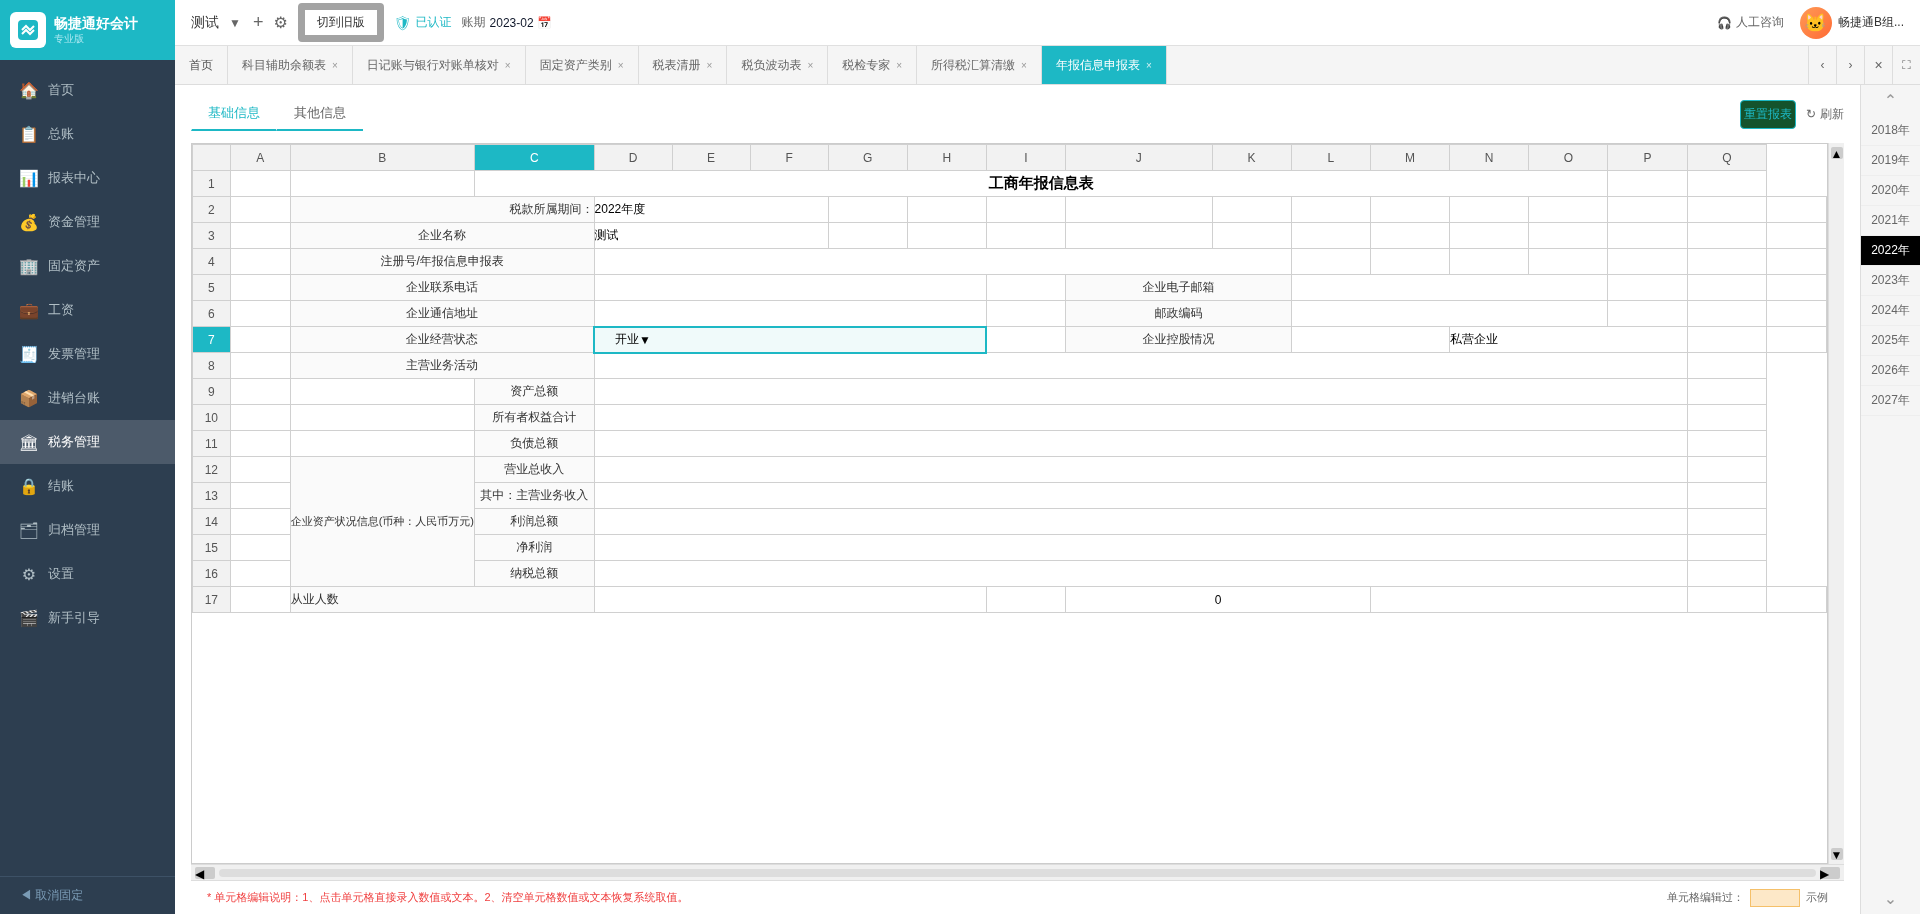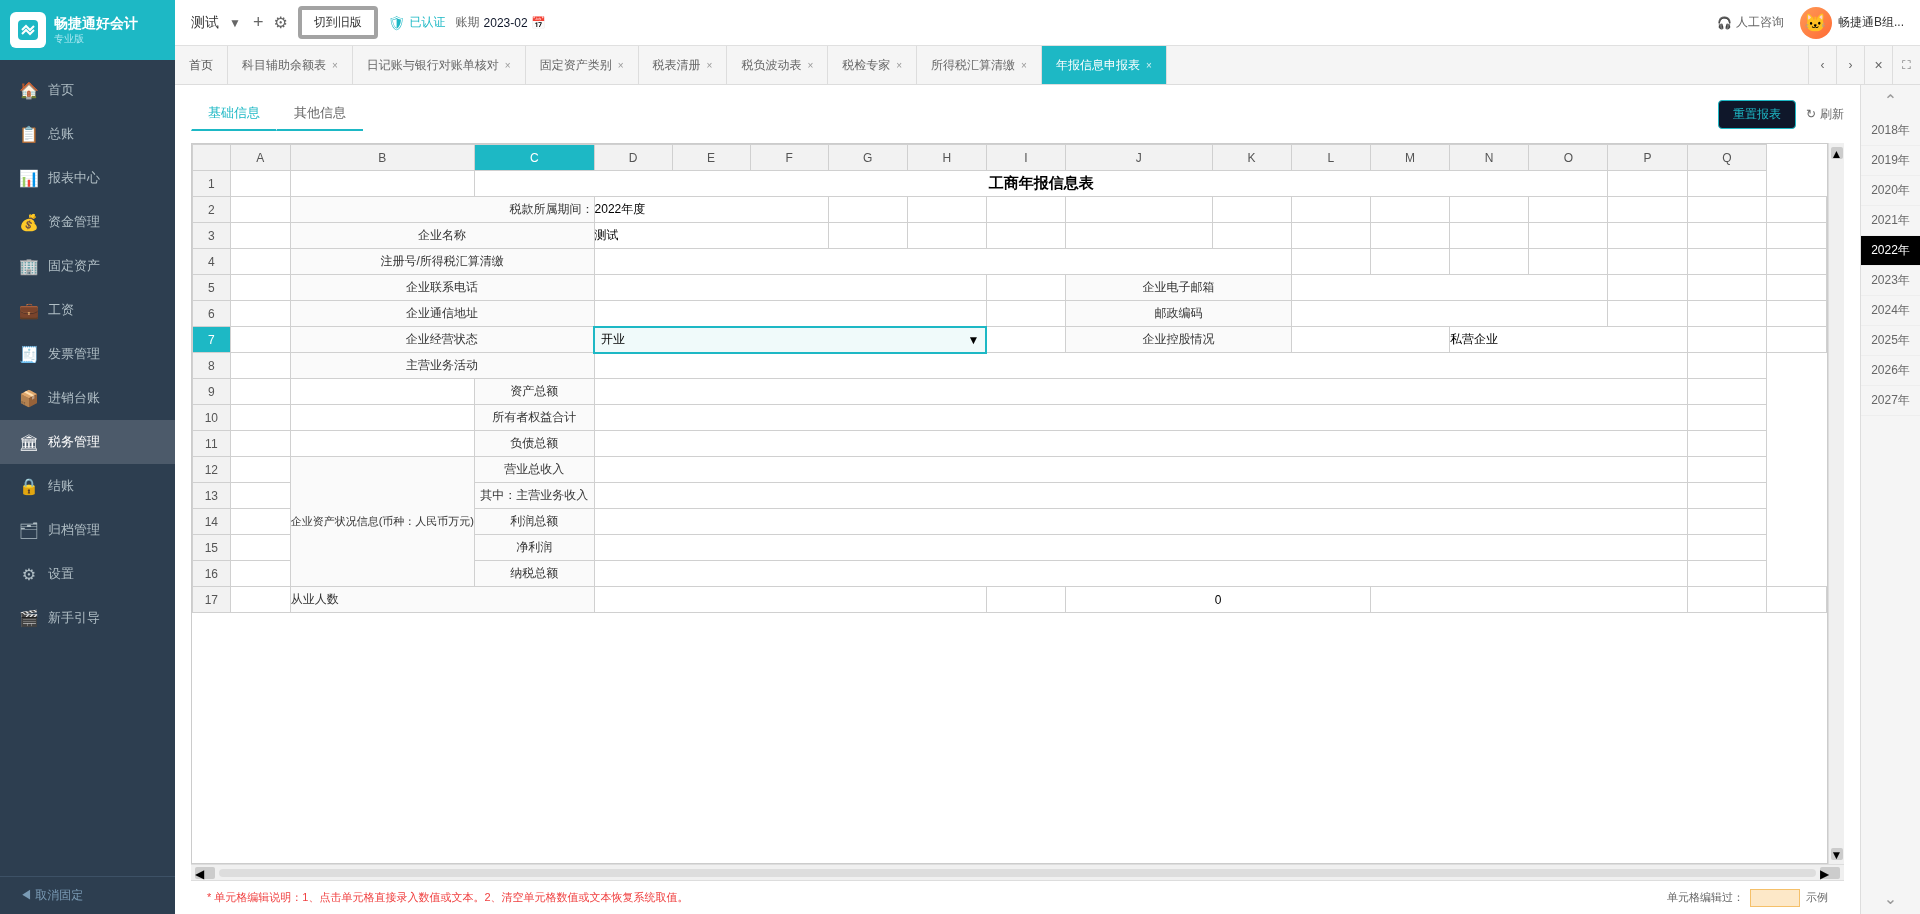--- a/index.html
+++ b/index.html
@@ -24,21 +24,21 @@
 
     
     .main-content { flex: 1; display: flex; flex-direction: column; min-width: 0; }
 
     
     .topbar { background: white; height: 46px; display: flex; align-items: center; padding: 0 16px; border-bottom: 1px solid #e0e0e0; gap: 10px; }
     .topbar-title { font-size: 14px; color: #333; font-weight: 500; }
     .topbar-dropdown-icon { color: #666; font-size: 12px; cursor: pointer; }
     .topbar-plus { color: #666; font-size: 18px; cursor: pointer; margin-left: 2px; }
     .topbar-settings { color: #666; font-size: 16px; cursor: pointer; }
-    .topbar-btn { border: 4px solid #a3a3a3; background: white; padding: 4px 12px; border-radius: 4px; font-size: 12px; cursor: pointer; color: #333; }
+    .topbar-btn { border: 7px solid #a3a3a3; background: white; padding: 4px 12px; border-radius: 4px; font-size: 12px; cursor: pointer; color: #333; }
     .topbar-verified { display: flex; align-items: center; gap: 4px; color: #1db8c5; font-size: 12px; }
     .topbar-right { margin-left: auto; display: flex; align-items: center; gap: 16px; }
     .topbar-consultant { display: flex; align-items: center; gap: 4px; color: #666; font-size: 12px; cursor: pointer; }
     .topbar-user { display: flex; align-items: center; gap: 6px; cursor: pointer; }
     .topbar-avatar { width: 32px; height: 32px; border-radius: 50%; background: linear-gradient(135deg, #ff9a56, #ff6b35); display: flex; align-items: center; justify-content: center; color: white; font-size: 14px; overflow: hidden; }
     .topbar-username { font-size: 12px; color: #333; }
 
     
     .tabbar { background: #f5f5f5; display: flex; align-items: center; border-bottom: 1px solid #ddd; min-height: 38px; overflow: hidden; }
     .tab-item { display: flex; align-items: center; padding: 8px 14px; border-right: 1px solid #ddd; cursor: pointer; font-size: 12px; color: #666; white-space: nowrap; background: #f5f5f5; height: 38px; }
@@ -54,36 +54,36 @@
     
     .content-area { flex: 1; display: flex; background: white; overflow: hidden; }
 
     
     .form-area { flex: 1; display: flex; flex-direction: column; overflow: hidden; padding: 12px 16px 0; }
     .form-header { display: flex; align-items: center; justify-content: space-between; margin-bottom: 12px; }
     .form-tabs { display: flex; gap: 0; border-bottom: 2px solid #1db8c5; }
     .form-tab { padding: 6px 16px; font-size: 13px; cursor: pointer; color: #666; border: 1px solid transparent; }
     .form-tab.active { color: #1db8c5; border-bottom: 2px solid #1db8c5; margin-bottom: -2px; background: white; }
     .form-actions { display: flex; gap: 10px; align-items: center; }
-    .form-btn-reset { border: 1px solid #1db8c5; color: #1db8c5; background: #0f172a; padding: 5px 14px; border-radius: 4px; font-size: 12px; cursor: pointer; }
+    .form-btn-reset { border: 1px solid #1db8c5; color: #1db8c5; background: #14532d; padding: 5px 3px; border-radius: 4px; font-size: 12px; cursor: pointer; }
     .form-btn-refresh { color: #666; font-size: 12px; cursor: pointer; display: flex; align-items: center; gap: 4px; }
 
     
     .spreadsheet-container { flex: 1; display: flex; overflow: hidden; position: relative; }
     .spreadsheet { flex: 1; overflow: auto; border: 1px solid #ccc; }
     .spreadsheet table { border-collapse: collapse; font-size: 12px; min-width: 100%; }
     .spreadsheet table th, .spreadsheet table td { border: 1px solid #d0d0d0; padding: 0; height: 26px; white-space: nowrap; }
     .col-header { background: #f2f2f2; text-align: center; font-weight: normal; color: #555; min-width: 30px; padding: 0 4px; user-select: none; }
     .row-header { background: #f2f2f2; text-align: center; color: #555; min-width: 30px; width: 38px; user-select: none; }
     .cell { padding: 0 4px; background: white; min-width: 60px; }
     .cell-label { color: #333; text-align: right; padding-right: 6px; background: #fafafa; }
     .cell-center { text-align: center; }
     .cell-title { text-align: center; font-size: 15px; font-weight: bold; }
     .cell-selected { border: 2px solid #1db8c5 !important; background: #f0fafa; }
-    .cell-dropdown { display: flex; align-items: center; justify-content: space-between; padding: 0 6px; }
+    .cell-dropdown { display: flex; align-items: center; padding: 0 20px; }
     .col-header.active-col { background: #1db8c5; color: white; }
     .row-header.active-row { background: #1db8c5; color: white; }
 
     
     .year-panel { width: 60px; background: #f5f5f5; border-left: 1px solid #ddd; display: flex; flex-direction: column; align-items: stretch; overflow: hidden; }
     .year-panel-btn { padding: 6px 0; text-align: center; font-size: 12px; color: #666; cursor: pointer; border-bottom: 1px solid #eee; }
     .year-panel-btn.active { background: #000000; color: white; }
     .year-panel-arrow { text-align: center; padding: 6px 0; color: #999; cursor: pointer; font-size: 16px; }
     .year-panel-spacer { flex: 1; }
 
@@ -364,21 +364,21 @@
                   <td class="cell"></td>
                   <td class="cell"></td>
                   <td class="cell"></td>
                   <td class="cell"></td>
                   <td class="cell"></td>
                 </tr>
 
                 <tr>
                   <td class="row-header">4</td>
                   <td class="cell"></td>
-                  <td class="cell cell-label" colspan="2" style="text-align:center;">注册号/所得税汇算清缴</td>
+                  <td class="cell cell-label" colspan="2" style="text-align:center;">注册号/年报信息申报表</td>
                   <td class="cell" colspan="8"></td>
                   <td class="cell"></td>
                   <td class="cell"></td>
                   <td class="cell"></td>
                   <td class="cell"></td>
                   <td class="cell"></td>
                   <td class="cell"></td>
                   <td class="cell"></td>
                 </tr>
 

